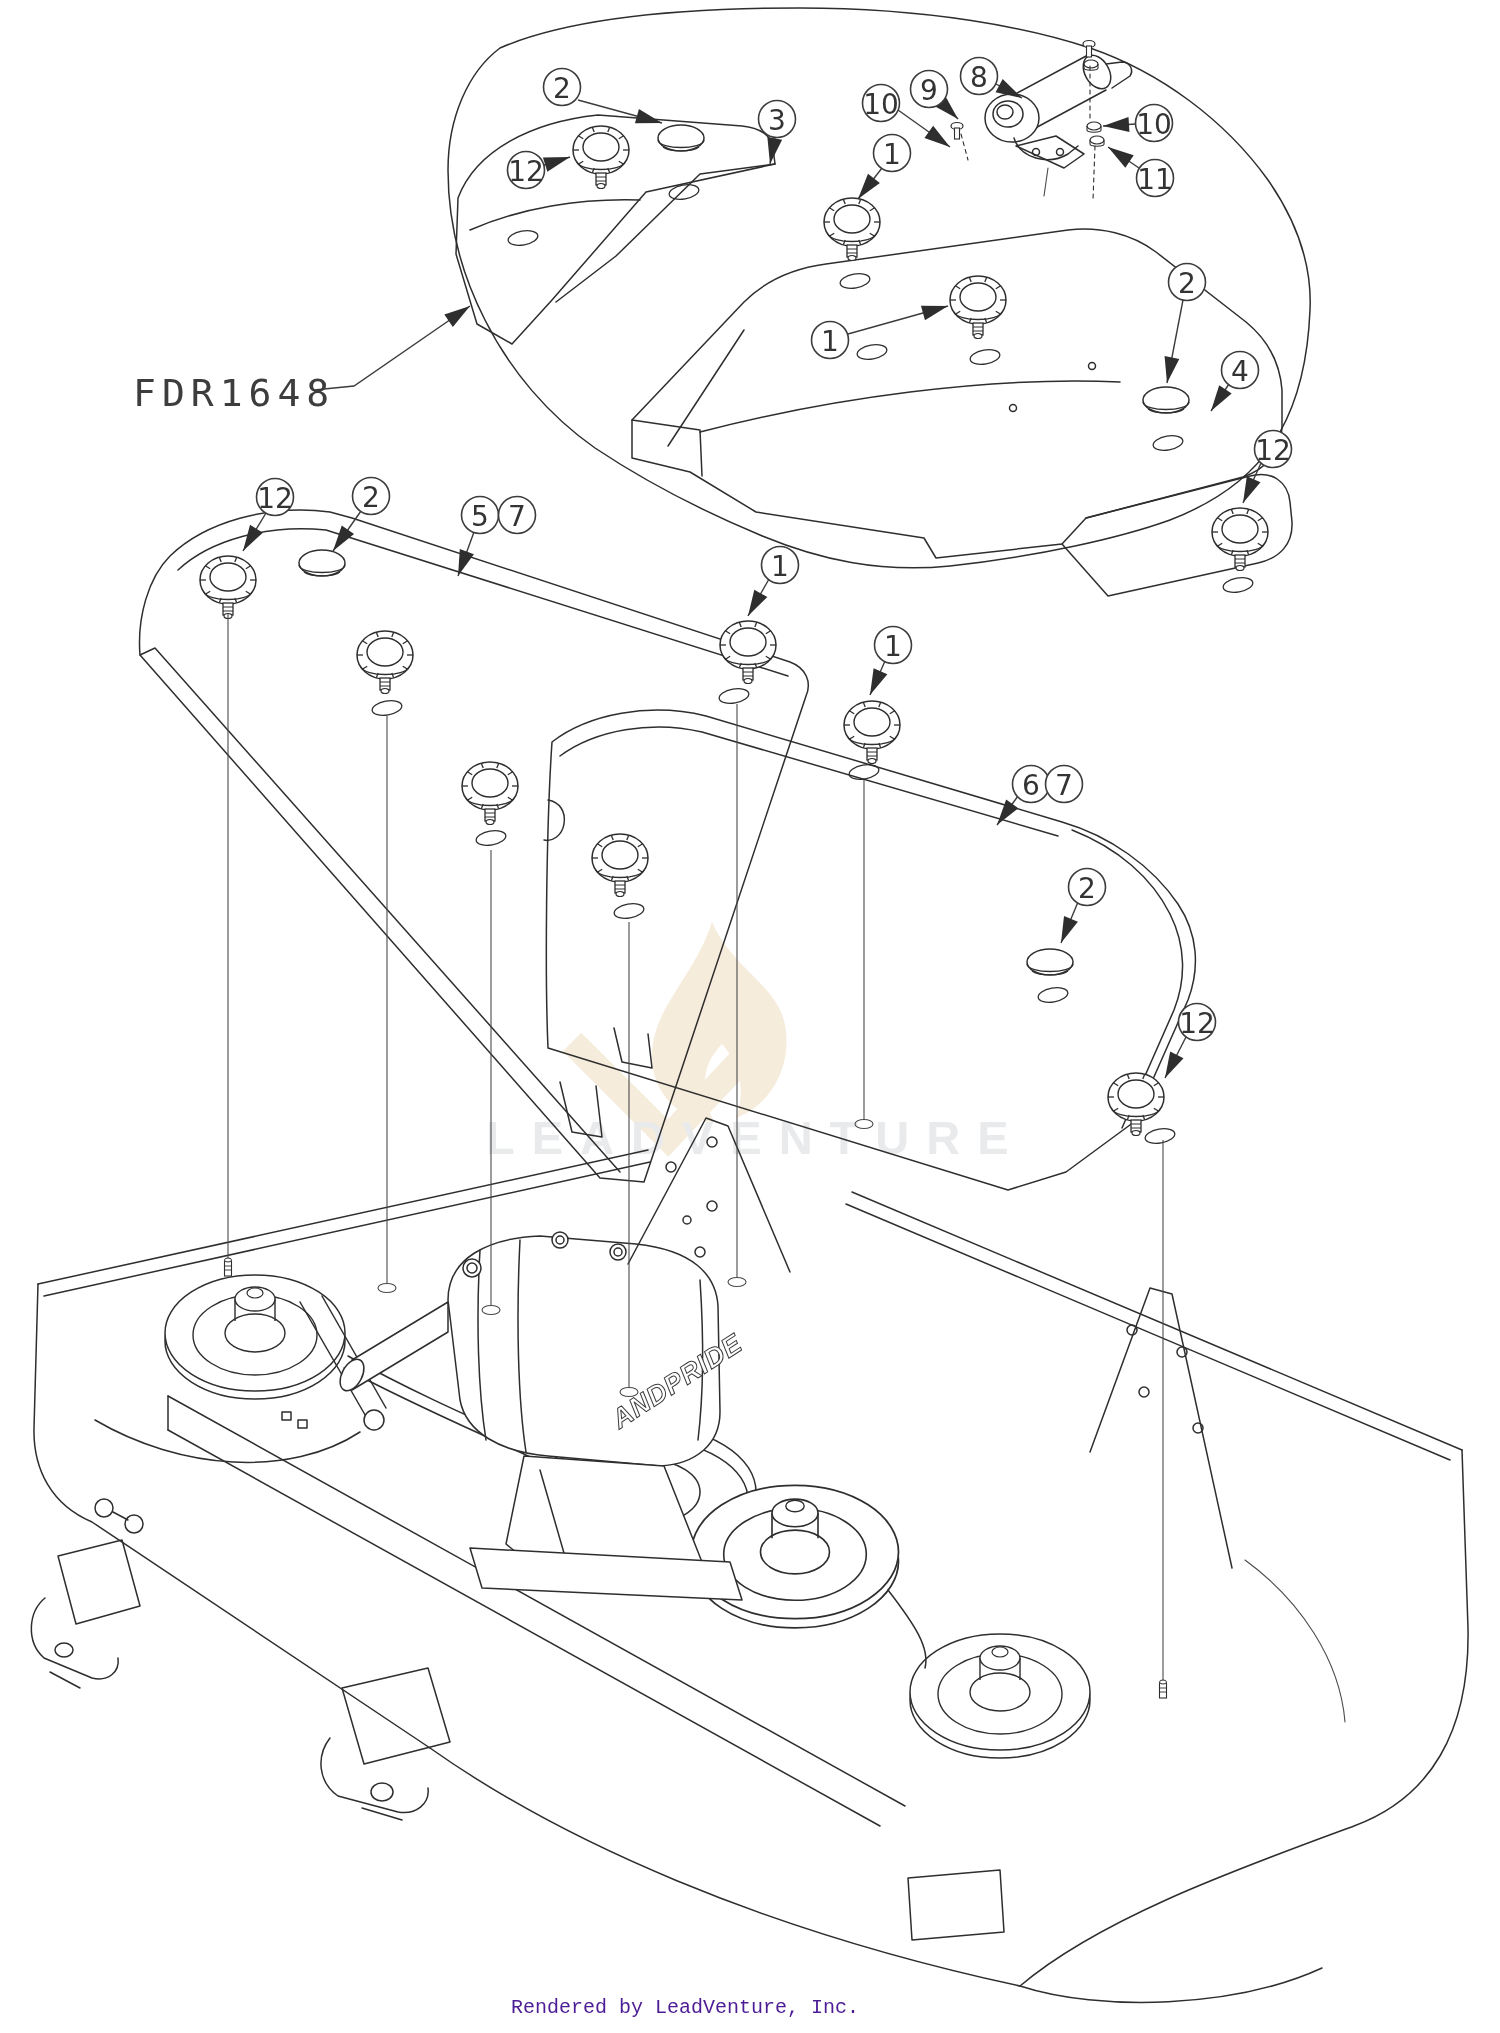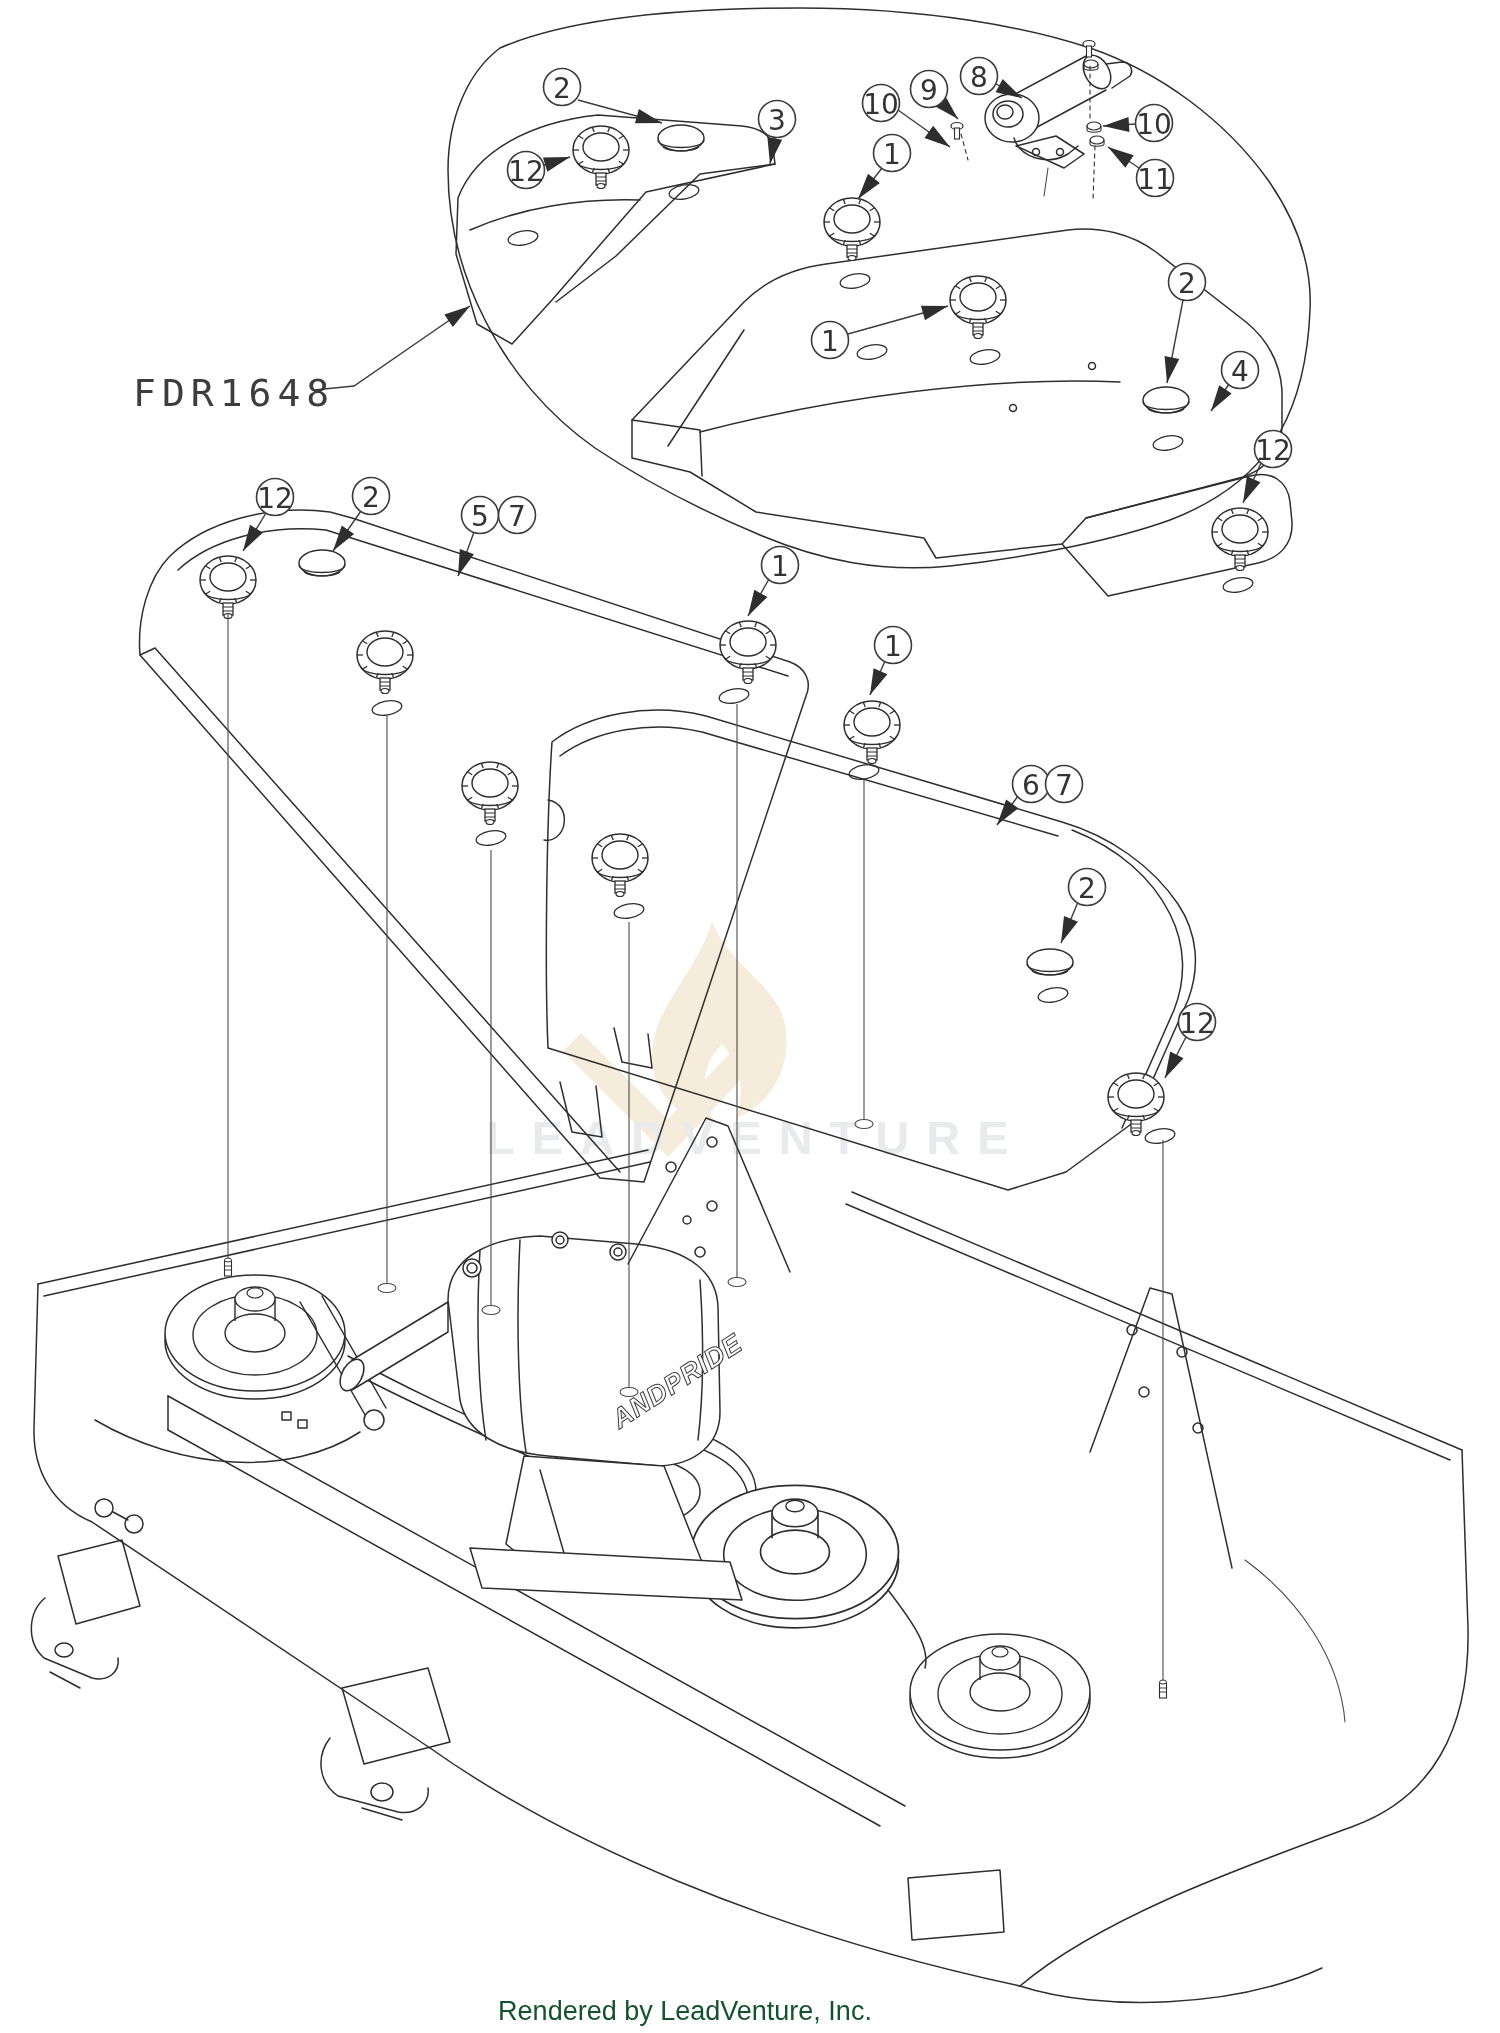--- a/index.html
+++ b/index.html
@@ -14,21 +14,21 @@
   .callout circle{fill:#ffffff;stroke:#3c3c3c;stroke-width:1.6;}
   .callout text{fill:#333;font-size:28px;font-family:"DejaVu Sans", sans-serif;}
   .leader{stroke:#3c3c3c;stroke-width:1.4;fill:none;}
   .arrowhead{fill:#2e2e2e;stroke:none;}
   #model-label{font-family:"DejaVu Sans Mono", monospace;font-size:38px;letter-spacing:6px;fill:#3d3d3d;}
   #watermark-text{font-family:"Liberation Sans", sans-serif;font-weight:bold;font-size:47px;
                   letter-spacing:17px;fill:#e9eaec;}
   #gearbox-emboss{font-family:"Liberation Sans", sans-serif;font-style:italic;font-weight:bold;
                   font-size:27px;fill:#ffffff;stroke:#3a3a3a;stroke-width:1;letter-spacing:1px;}
   .footer{position:absolute;left:420px;top:1996px;width:530px;text-align:center;
-          font-size:27px;color:#14532d;font-family:Liberation Sans, sans-serif;}
+          font-size:20px;color:#4c1d95;font-family:Liberation Mono, monospace;}
 </style>
 </head>
 <body>
 
 <div class="canvas">
 <svg width="1500" height="2033" viewBox="0 0 1500 2033">
   <defs>
     <g id="sym-knob">
       <ellipse rx="28" ry="24" fill="#fff" stroke="#2e2e2e" stroke-width="1.5"></ellipse>
       <g stroke="#2e2e2e" stroke-width="1.3">

